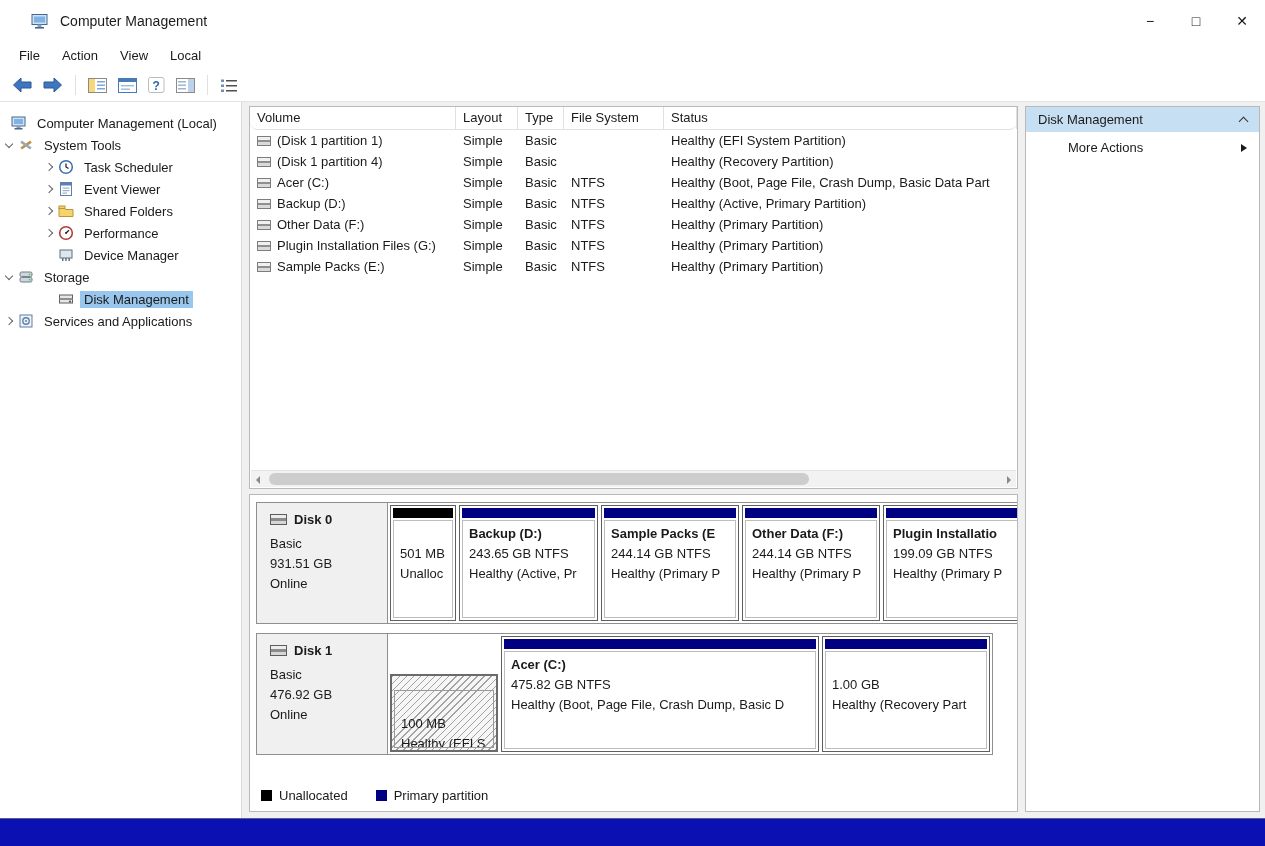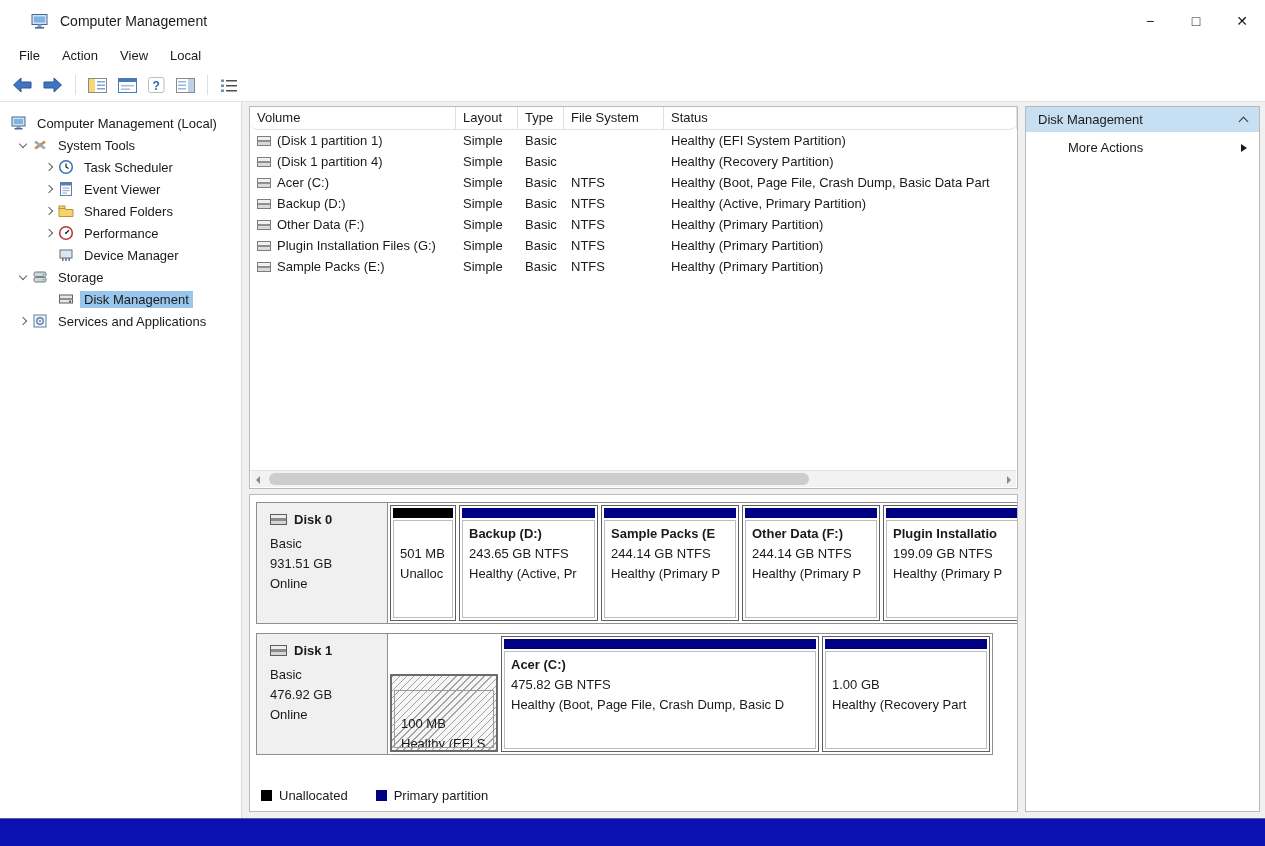--- a/index.html
+++ b/index.html
@@ -28,21 +28,21 @@
 .center-pane{width:769px;flex:0 0 auto;display:flex;flex-direction:column;padding:4px 0 6px 0;}
 .actions-pane{flex:1;margin:4px 5px 6px 7px;background:#fff;border:1px solid #b9b9b9;display:flex;flex-direction:column;}
 
 .tree-row{display:flex;align-items:center;height:22px;white-space:nowrap;}
 .t-chev{width:17px;display:flex;justify-content:center;align-items:center;flex:0 0 auto;}
 .chev{width:6px;height:6px;border-right:1.5px solid #636363;border-bottom:1.5px solid #636363;}
 .chev.down{transform:rotate(45deg);margin-top:-2px;}
 .chev.right{transform:rotate(-45deg);}
 .t-ico{width:17px;height:16px;margin-right:6px;flex:0 0 auto;display:flex;align-items:center;justify-content:center;}
 .lvl0{padding-left:10px;}
-.lvl1{padding-left:14px;}
+.lvl1{}
 .lvl2{padding-left:40px;}
 .t-label{padding:1px 4px;}
 .t-label.selected{background:#98c6ec;}
 
 .volume-list{height:383px;background:#fff;border:1px solid #b9b9b9;display:flex;flex-direction:column;position:relative;flex:0 0 auto;overflow:hidden;}
 .vl-grid{display:grid;grid-template-columns:206px 62px 46px 100px 1fr;border-radius:8px;}
 .vl-header{border-bottom:1px solid #e0e0e0;height:23px;flex:0 0 auto;}
 .vl-header>div{padding:3px 0 0 7px;border-right:1px solid #e0e0e0;white-space:nowrap;overflow:hidden;}
 .vl-rows{flex:1;overflow:hidden;}
 .vl-row{height:21px;align-items:center;}

